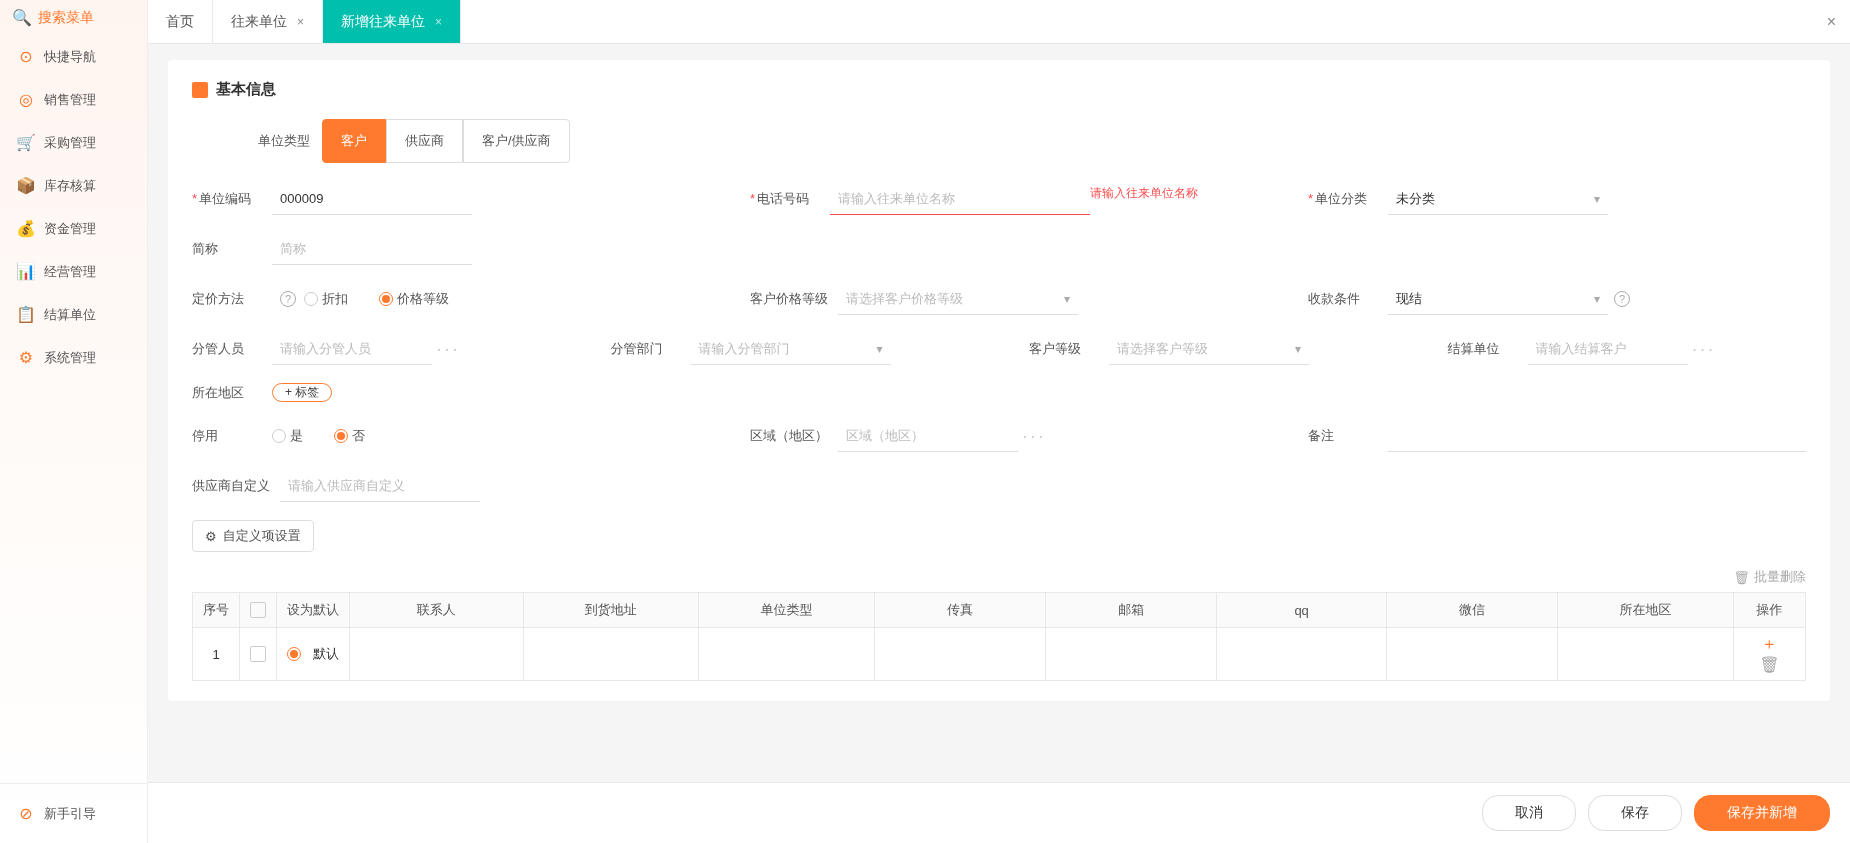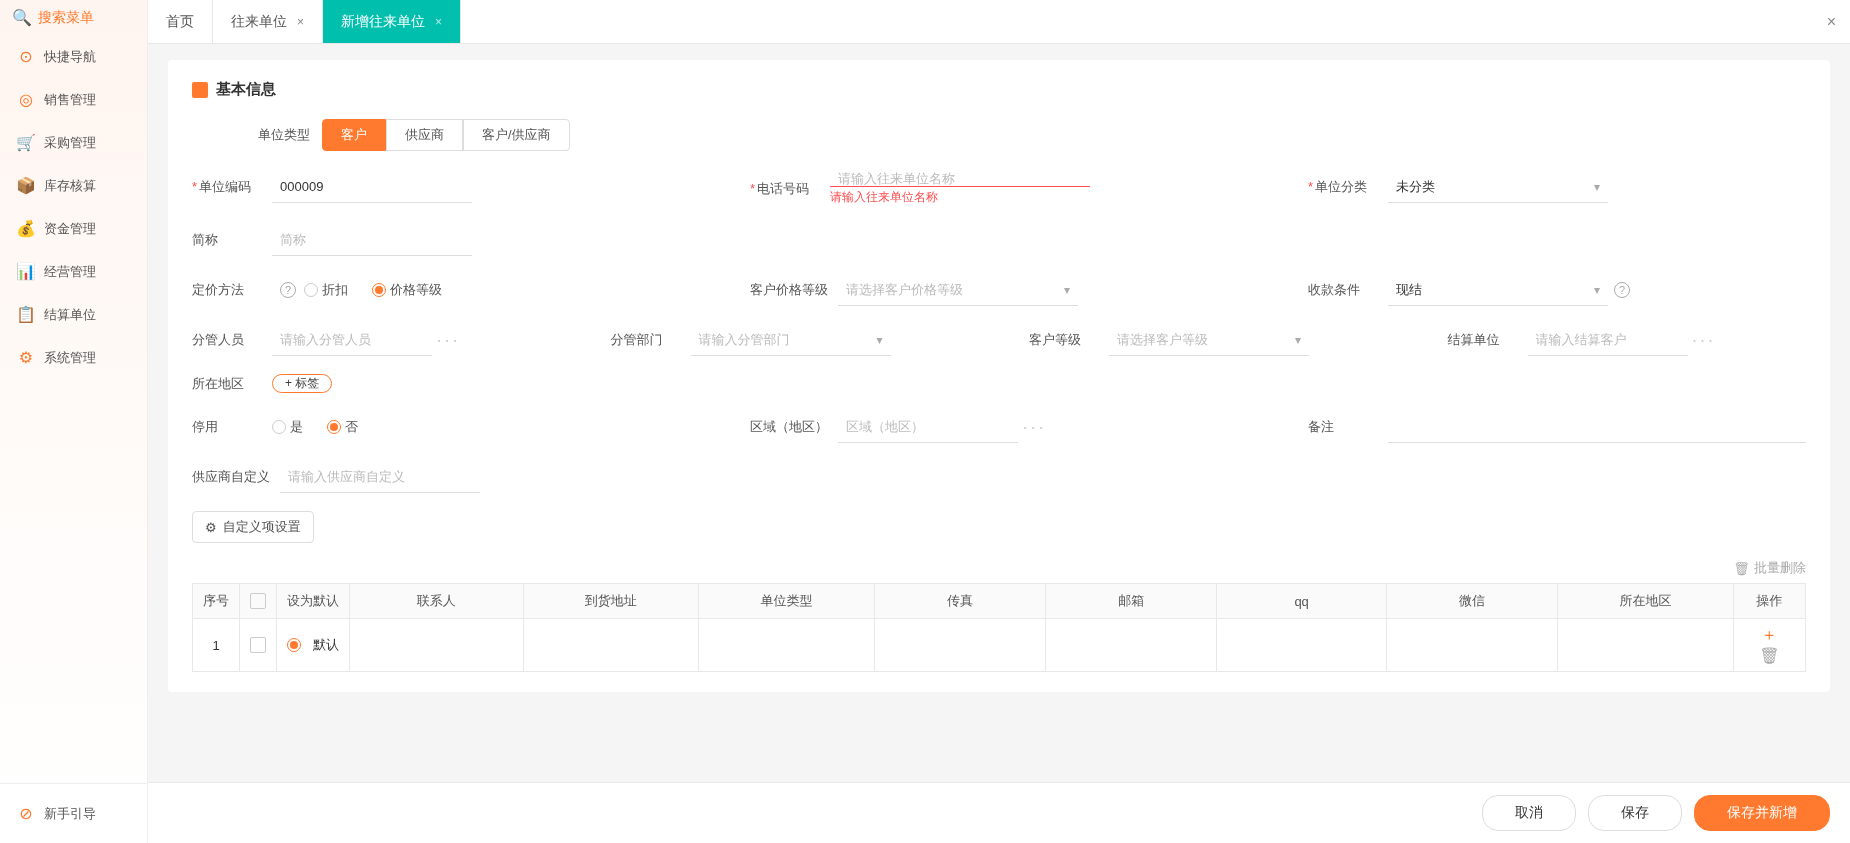--- a/index.html
+++ b/index.html
@@ -132,21 +132,21 @@
       margin-bottom: 20px;
     }
     .unit-type-label {
       width: 130px;
       text-align: right;
       padding-right: 12px;
       color: #555;
       font-size: 13px;
     }
     .unit-type-btn {
-      padding: 6px 18px;
+      padding: 12px 18px;
       border: 1px solid #ddd;
       background: #fff;
       cursor: pointer;
       font-size: 13px;
       color: #555;
     }
     .unit-type-btn.active {
       background: #ff7a2e;
       color: #fff;
       border-color: #ff7a2e;
@@ -195,21 +195,21 @@
     .field-input::placeholder { color: #bbb; }
     .field-input.error-border { border-bottom-color: #ff4d4f; }
     .error-msg {
       color: #ff4d4f;
       font-size: 12px;
       margin-top: 2px;
     }
     .field-input-box {
       flex: 1;
       display: flex;
-      flex-direction: column;
+      flex-direction: row;
     }
     .field-select {
       flex: 1;
       display: flex;
       align-items: center;
       height: 32px;
       border-bottom: 1px solid #ddd;
       padding: 0 8px;
       cursor: pointer;
       gap: 4px;
@@ -248,21 +248,21 @@
       display: inline-flex;
       align-items: center;
       justify-content: center;
       font-size: 11px;
       color: #aaa;
       cursor: pointer;
       flex-shrink: 0;
     }
 
     
-    .radio-group { display: flex; align-items: center; gap: 24px; }
+    .radio-group { display: flex; align-items: center; gap: 31px; }
     .radio-item { display: flex; align-items: center; gap: 4px; cursor: pointer; font-size: 13px; color: #555; }
     .radio-circle {
       width: 14px; height: 14px;
       border-radius: 50%;
       border: 1px solid #ccc;
       display: flex; align-items: center; justify-content: center;
     }
     .radio-circle.checked {
       border-color: #ff7a2e;
     }

